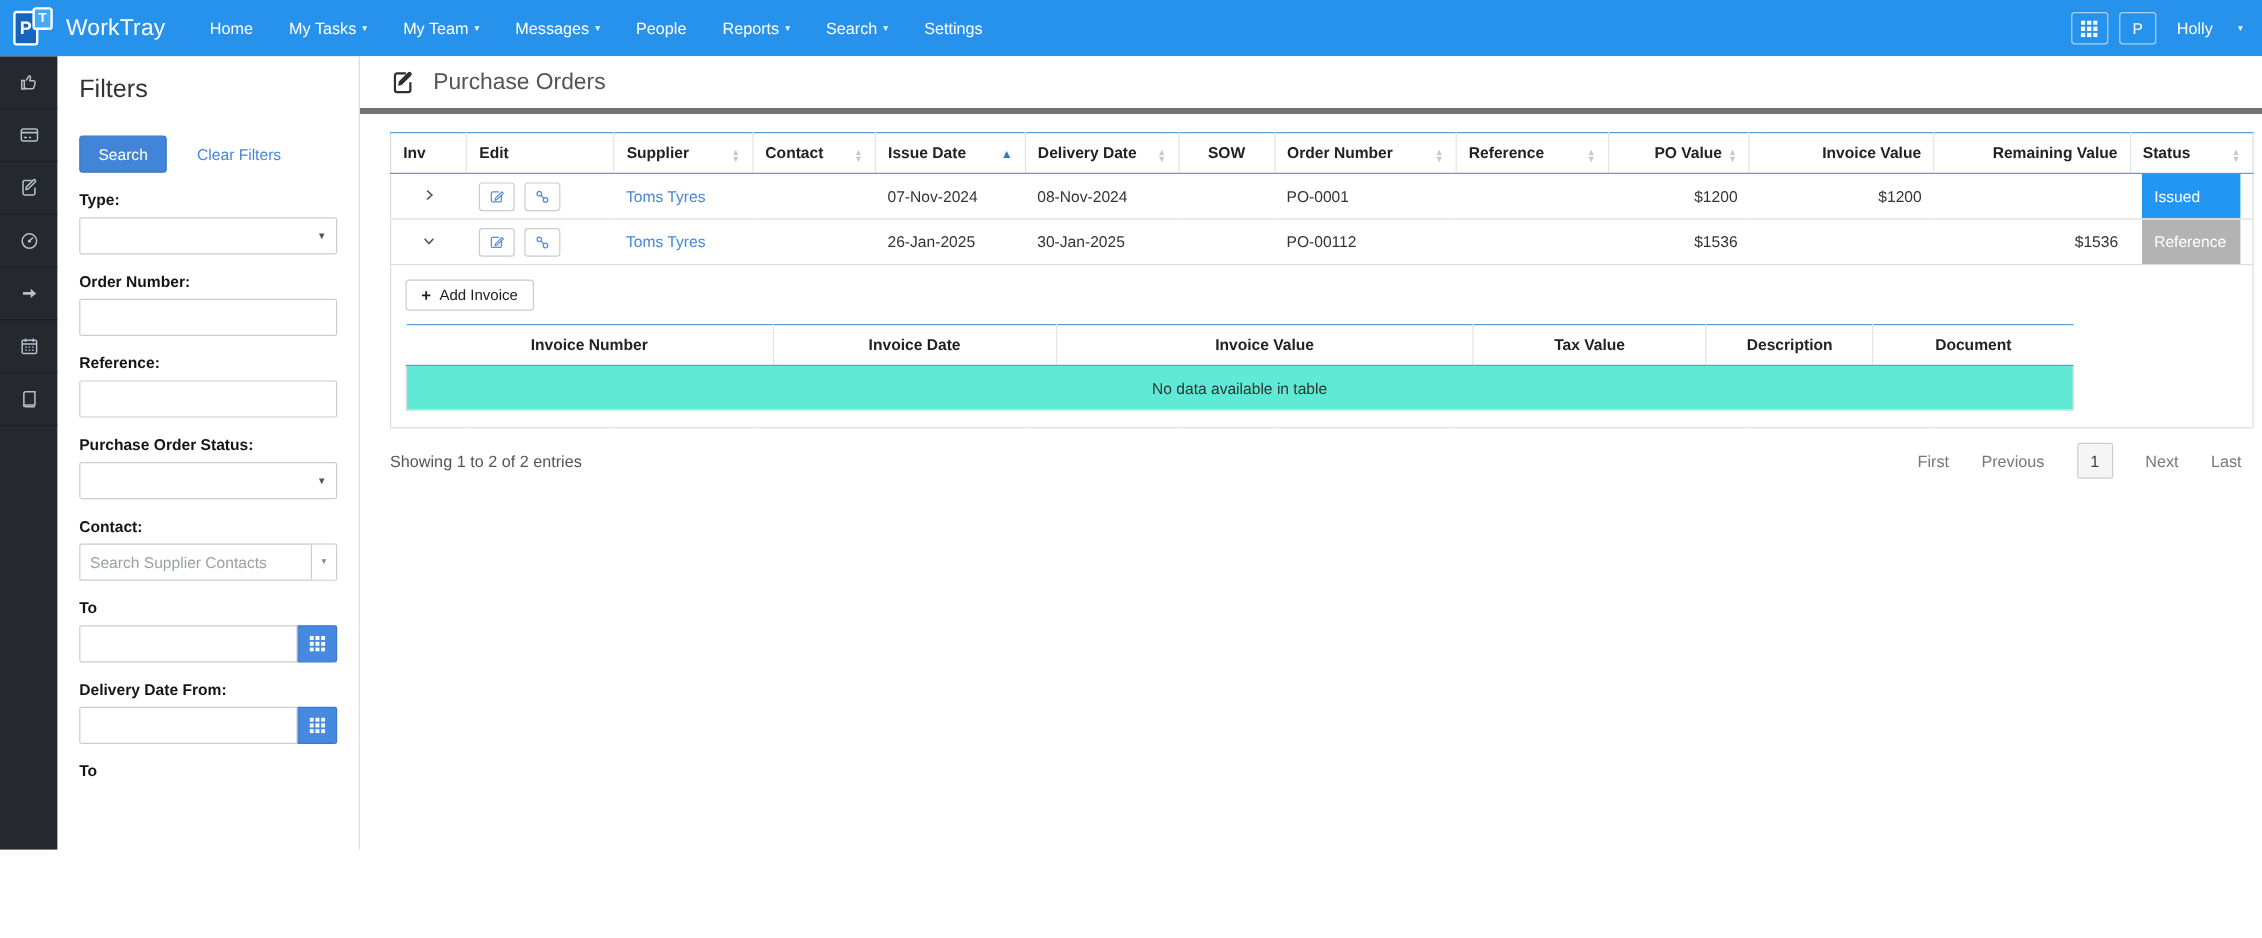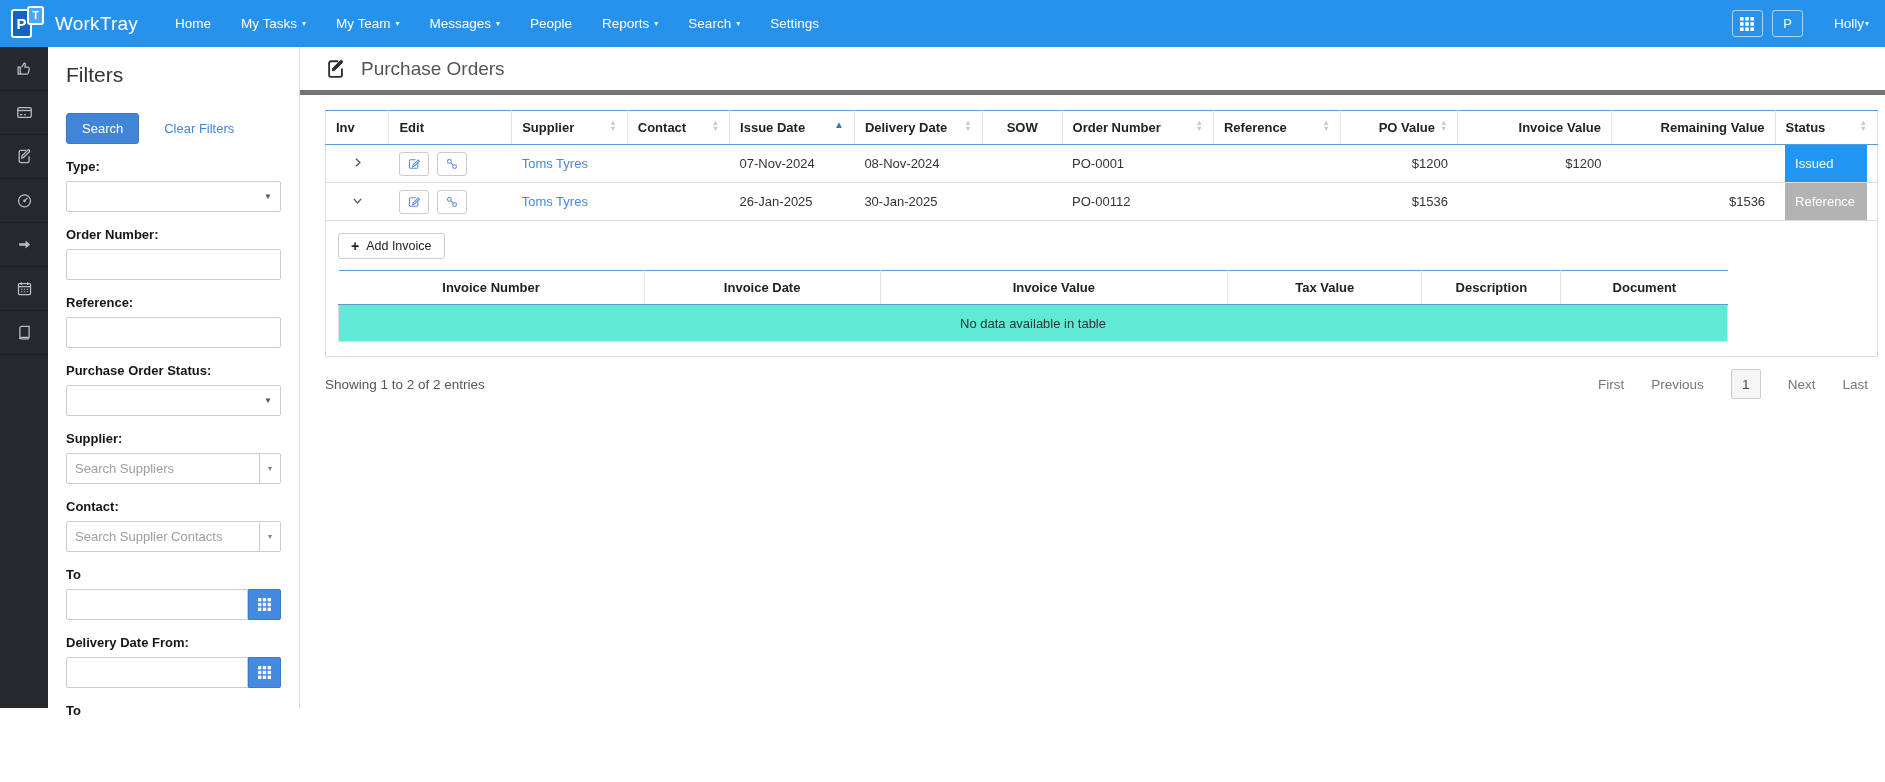--- a/index.html
+++ b/index.html
@@ -23,21 +23,21 @@
   .nav-items { display:flex; align-items:center; margin-left:22px; height:100%; }
   .nav-item { color:#fff; text-decoration:none; font-size:13.5px; padding:0 15px;
               height:100%; display:flex; align-items:center; gap:5px; cursor:pointer; }
   .caret { font-size:8px; line-height:1; opacity:.95; }
   .nav-right { margin-left:auto; display:flex; align-items:center; gap:9px; }
   .nav-btn { background:transparent; border:1px solid rgba(255,255,255,.6);
              border-radius:3px; width:31px; height:27px; display:flex;
              align-items:center; justify-content:center; color:#fff;
              font-size:13px; cursor:pointer; font-family:inherit; }
   .user { color:#fff; text-decoration:none; font-size:13.5px; display:flex;
-          align-items:center; gap:1px; margin-left:22px; cursor:pointer;justify-content:space-between; }
+          align-items:center; gap:21px; margin-left:8px; cursor:pointer;justify-content:space-between; }
 
   
   .body-row { display:flex; height:661px; }
 
   
   .rail { width:48px; background:#25282c; flex:0 0 auto; }
   .rail-cell { height:44px; display:flex; align-items:center; justify-content:center;
                color:#b6bec8; border-bottom:1px solid #1d2024; cursor:pointer; }
   .rail-cell svg { width:17px; height:17px; }
 
@@ -82,21 +82,21 @@
   .content { padding:15px 7px 0 25px; }
 
   
   table.po { width:100%; border-collapse:collapse; table-layout:fixed;
              border:1px solid #ddd; }
   table.po thead th { background:#fff; border-top:1px solid #5b9bd5;
              border-bottom:1px solid #5b9bd5; border-right:1px solid #e3e3e3;
              font-size:13px; font-weight:bold; color:#222; padding:9px 10px;
              cursor:pointer; }
   table.po thead th:last-child { border-right:none; }
-  .thx { display:flex; align-items:flex-start; }
+  .thx { display:flex; align-items:flex-end; }
   .thx.between { justify-content:space-between; }
   .thx.right { justify-content:flex-end; gap:5px; }
   .thx.center { justify-content:center; }
   .sort { display:inline-flex; flex-direction:column; line-height:5.5px;
           font-size:7.5px; color:#c9c9c9; }
   .sort-asc { font-size:10px; color:#337ab7; line-height:10px; }
   table.po tbody td { border-bottom:1px solid #ddd; font-size:13px; color:#333;
           height:37px; padding:0 10px; background:#fff; }
   td.c { text-align:center; } td.r { text-align:right; }
   .chev { background:none; border:none; cursor:pointer; padding:2px; }
@@ -277,27 +277,20 @@
         <input class="tinput" type="text" style="">
       </div>
 
       <div class="fgroup">
         <label>Purchase Order Status:</label>
         <div class="fselect">
             <span class="dn">▼</span>
           </div>
       </div>
 
-      <div class="fgroup">
-        <label>Supplier:</label>
-        <div class="s2">
-          <span class="ph">Search Suppliers</span>
-          <span class="arrow-box">▼</span>
-        </div>
-      </div>
 
       <div class="fgroup">
         <label>Contact:</label>
         <div class="s2">
           <span class="ph">Search Supplier Contacts</span>
           <span class="arrow-box">▼</span>
         </div>
       </div>
 
 

